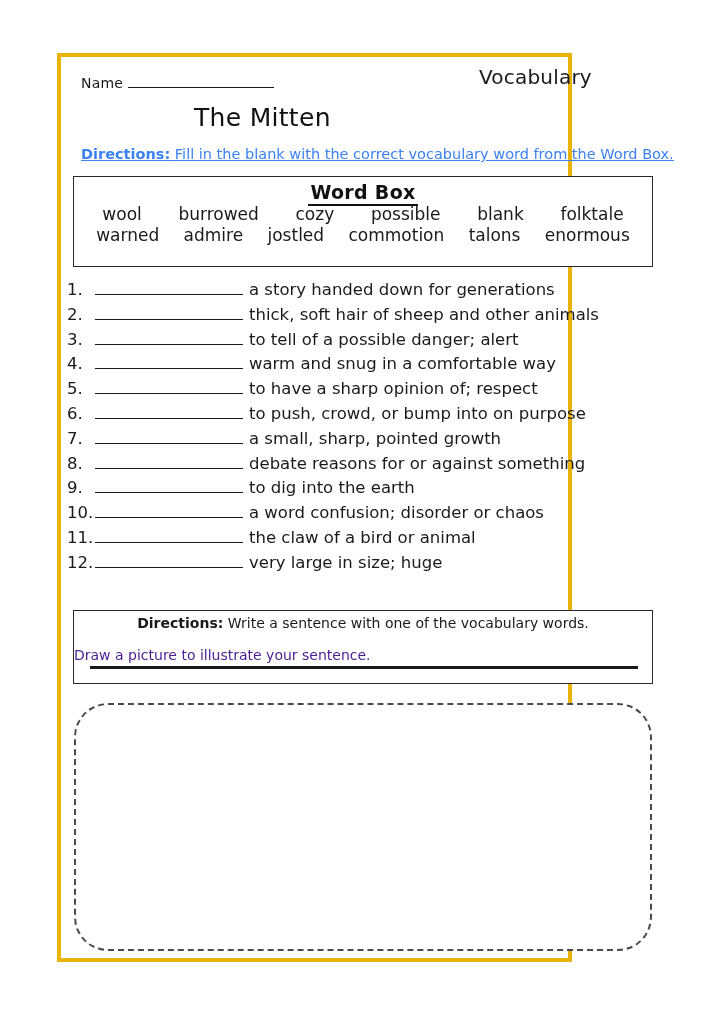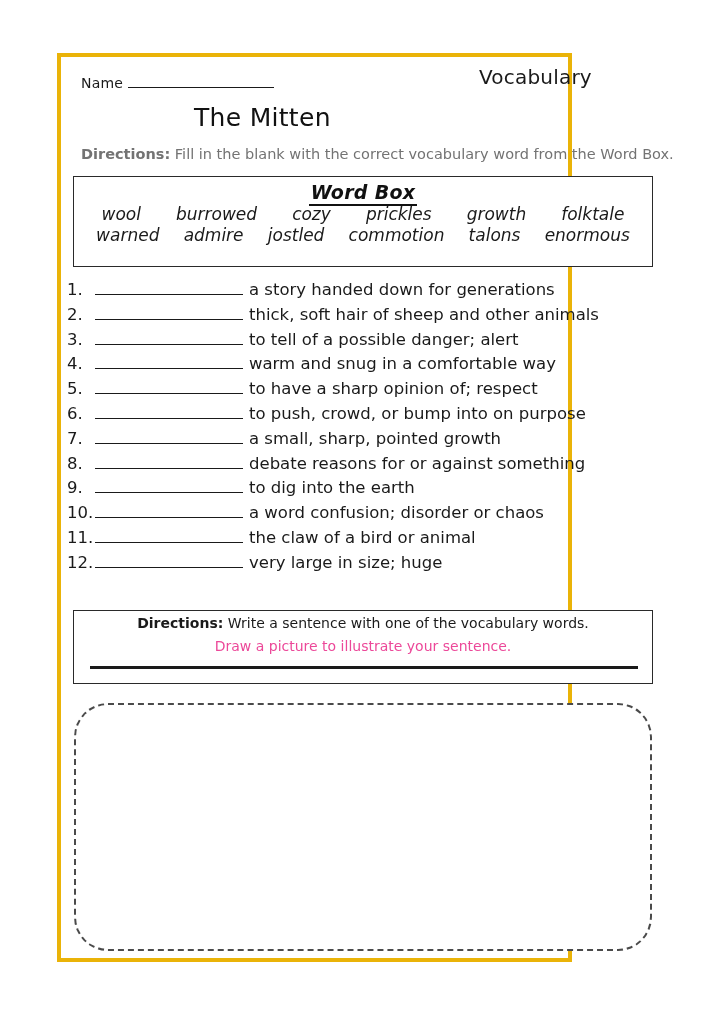--- a/index.html
+++ b/index.html
@@ -88,38 +88,38 @@
     color: #111111;
     letter-spacing: .3px;
   }
 
   
   #directions-top {
     position: absolute;
     left: 20px;
     top: 89px;
     font-size: 14.5px;
-    color: #737373;
+    color: #3b82f6;
     white-space: nowrap;
+    text-decoration: underline;
   }
   #directions-top .dir-word {
     font-weight: bold;
   }
 
   
   #word-box {
     position: absolute;
     left: 12px;
     top: 119px;
     width: 580px;
     height: 91px;
     border: 1.6px solid #2a2a2a;
     box-sizing: border-box;
     background: #fff;
-    font-style: italic;
   }
   #word-box-title {
     text-align: center;
     font-size: 19px;
     font-weight: bold;
     color: #111;
     margin-top: 4px;
     letter-spacing: .3px;
   }
   #word-box-title span {
@@ -187,24 +187,24 @@
   #directions-box-line1 {
     text-align: center;
     font-size: 14px;
     color: #1a1a1a;
     margin-top: 4px;
   }
   #directions-box-line1 .dir-word {
     font-weight: bold;
   }
   #directions-box-line2 {
-    text-align: center;
+    text-align: left;
     font-size: 14px;
-    color: #ec4899;
-    margin-top: 7px;
+    color: #4c1d95;
+    margin-top: 16px;
   }
   #write-line {
     position: absolute;
     left: 16px;
     bottom: 14px;
     width: 548px;
     height: 0;
     border-bottom: 3.2px solid #1a1a1a;
   }
 
@@ -241,22 +241,22 @@
       <div id="directions-top">
         <span class="dir-word">Directions:</span><span> Fill in the blank with the correct vocabulary word from the Word Box.</span>
       </div>
 
       <div id="word-box">
         <div id="word-box-title"><span>Word Box</span></div>
         <div class="word-row">
           <span class="word-item">wool</span>
           <span class="word-item">burrowed</span>
           <span class="word-item">cozy</span>
-          <span class="word-item">prickles</span>
-          <span class="word-item">growth</span>
+          <span class="word-item">possible</span>
+          <span class="word-item">blank</span>
           <span class="word-item">folktale</span>
         </div>
         <div class="word-row">
           <span class="word-item">warned</span>
           <span class="word-item">admire</span>
           <span class="word-item">jostled</span>
           <span class="word-item">commotion</span>
           <span class="word-item">talons</span>
           <span class="word-item">enormous</span>
         </div>

